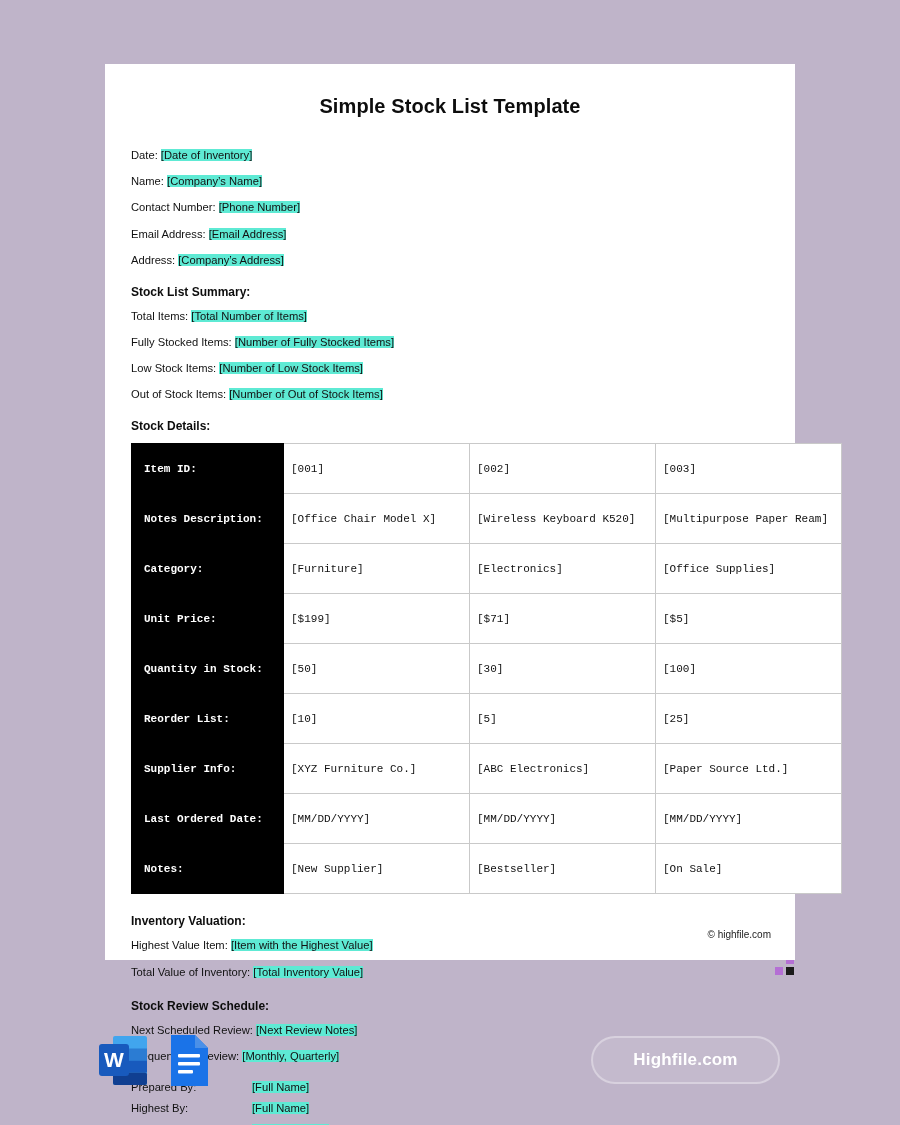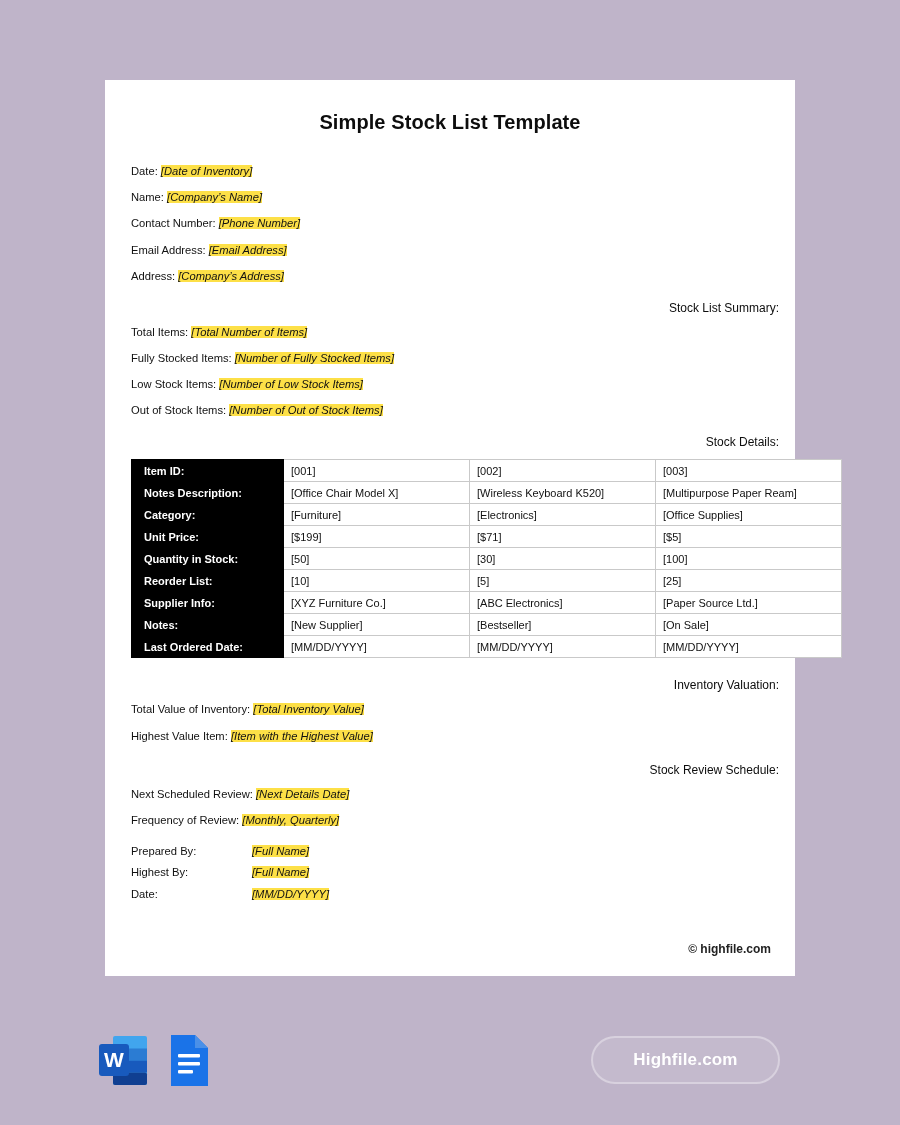--- a/index.html
+++ b/index.html
@@ -12,21 +12,21 @@
     background: #bfb4c9;
     font-family: "Liberation Sans", sans-serif;
     overflow: hidden;
     position: relative;
   }
 
   
   #doc-page {
     position: absolute;
     left: 105px;
-    top: 80px;
+    top: 64px;
     width: 690px;
     height: 896px;
     background: #ffffff;
     box-sizing: border-box;
   }
 
   
   .corner-deco {
     position: absolute;
     width: 0;
@@ -69,52 +69,51 @@
 
   .meta-line {
     font-size: 11.2px;
     color: #111111;
     margin-bottom: 12.2px;
     line-height: 1.25;
     white-space: nowrap;
   }
 
   .ph {
-    background: #fde047;
-    font-style: italic;
+    background: #5eead4;
   }
 
   .section-head {
     font-size: 12px;
-    font-weight: normal;
+    font-weight: bold;
     color: #0d0d0d;
-    margin: 0 0 9px 16px;
+    margin: 0 0 9px 0;
     line-height: 1.25;
-    text-align: right;
   }
 
   .gap-before { margin-top: 20px; }
   .gap-before-sm { margin-top: 18px; }
 
   
   #stock-table {
     border-collapse: collapse;
     width: 645px;
     margin-top: 5px;
     table-layout: fixed;
   }
   #stock-table td {
     border: 1px solid #c9c9c9;
-    padding: 3px 7px;
+    padding: 17px 7px;
     font-size: 11px;
     color: #111;
     height: 15px;
     vertical-align: middle;
     overflow: hidden;
     white-space: nowrap;
+    font-family: Liberation Mono, monospace;
   }
   #stock-table td.rowhead {
     background: #000000;
     color: #ffffff;
     font-weight: bold;
     border-color: #000000;
     width: 132px;
     padding-left: 12px;
   }
   #stock-table td.cell {
@@ -132,23 +131,22 @@
   .sig-label {
     display: inline-block;
     width: 121px;
   }
 
   
   #doc-footer {
     position: absolute;
     right: 24px;
     bottom: 20px;
-    font-size: 12px;
+    font-size: 10px;
     color: #222;
-    font-weight: bold;
   }
 
   
   #app-icons {
     position: absolute;
     left: 97px;
     top: 1033px;
     display: flex;
     gap: 15px;
     align-items: flex-start;
@@ -285,52 +283,52 @@
             <td class="cell">[5]</td>
             <td class="cell">[25]</td>
           </tr>
           <tr>
             <td class="rowhead">Supplier Info:</td>
             <td class="cell">[XYZ Furniture Co.]</td>
             <td class="cell">[ABC Electronics]</td>
             <td class="cell">[Paper Source Ltd.]</td>
           </tr>
           <tr>
+            <td class="rowhead">Last Ordered Date:</td>
+            <td class="cell">[MM/DD/YYYY]</td>
+            <td class="cell">[MM/DD/YYYY]</td>
+            <td class="cell">[MM/DD/YYYY]</td>
+          </tr>
+          <tr>
             <td class="rowhead">Notes:</td>
             <td class="cell">[New Supplier]</td>
             <td class="cell">[Bestseller]</td>
             <td class="cell">[On Sale]</td>
           </tr>
-          <tr>
-            <td class="rowhead">Last Ordered Date:</td>
-            <td class="cell">[MM/DD/YYYY]</td>
-            <td class="cell">[MM/DD/YYYY]</td>
-            <td class="cell">[MM/DD/YYYY]</td>
-          </tr>
         </tbody>
       </table>
     </div>
 
     <div class="gap-before">
       <div class="section-head">Inventory Valuation:</div>
       <div class="meta-line">
+        <span>Highest Value Item:</span>
+        <span class="ph">[Item with the Highest Value]</span>
+      </div>
+      <div class="meta-line">
         <span>Total Value of Inventory:</span>
         <span class="ph">[Total Inventory Value]</span>
       </div>
-      <div class="meta-line">
-        <span>Highest Value Item:</span>
-        <span class="ph">[Item with the Highest Value]</span>
-      </div>
     </div>
 
     <div class="gap-before">
       <div class="section-head">Stock Review Schedule:</div>
       <div class="meta-line">
         <span>Next Scheduled Review:</span>
-        <span class="ph">[Next Details Date]</span>
+        <span class="ph">[Next Review Notes]</span>
       </div>
       <div class="meta-line">
         <span>Frequency of Review:</span>
         <span class="ph">[Monthly, Quarterly]</span>
       </div>
     </div>
 
     <div class="gap-before-sm">
       <div class="sig-row">
         <span class="sig-label">Prepared By:</span><span class="ph">[Full Name]</span>

